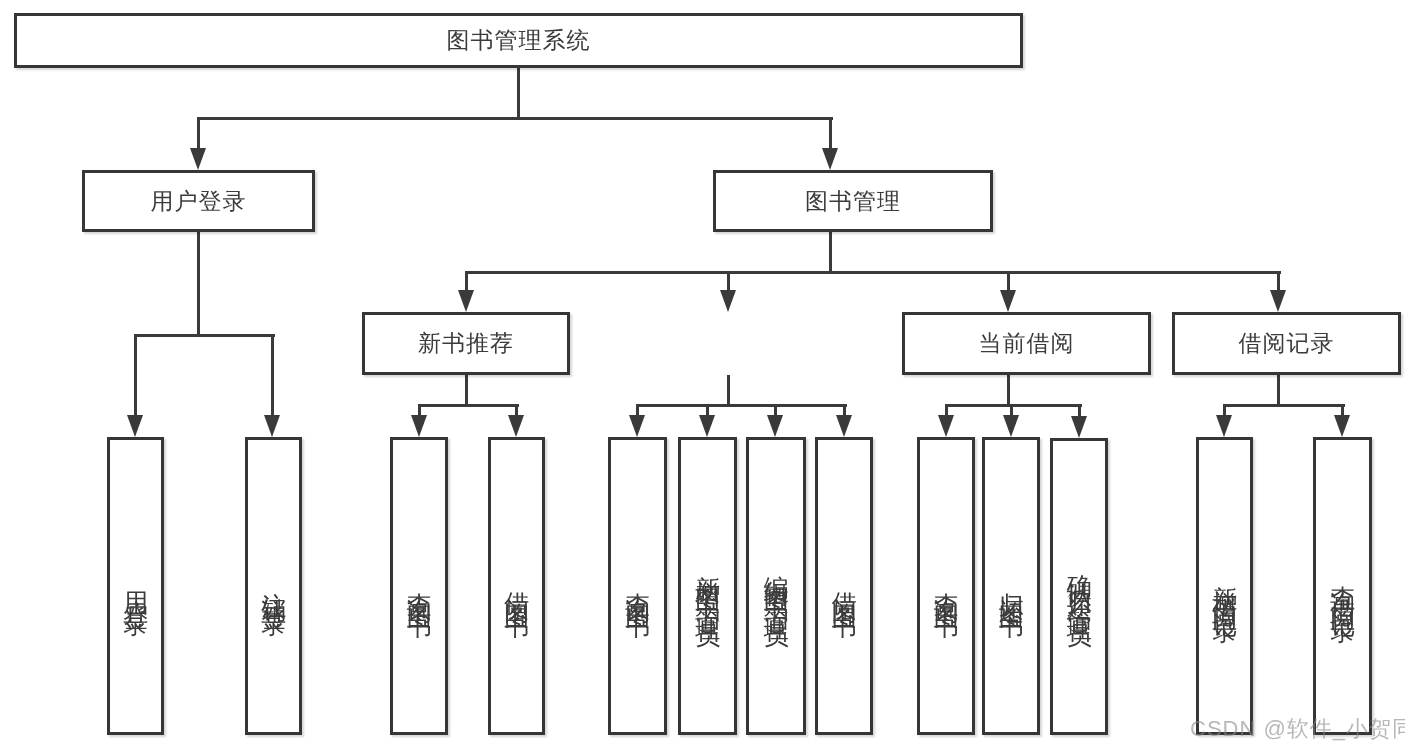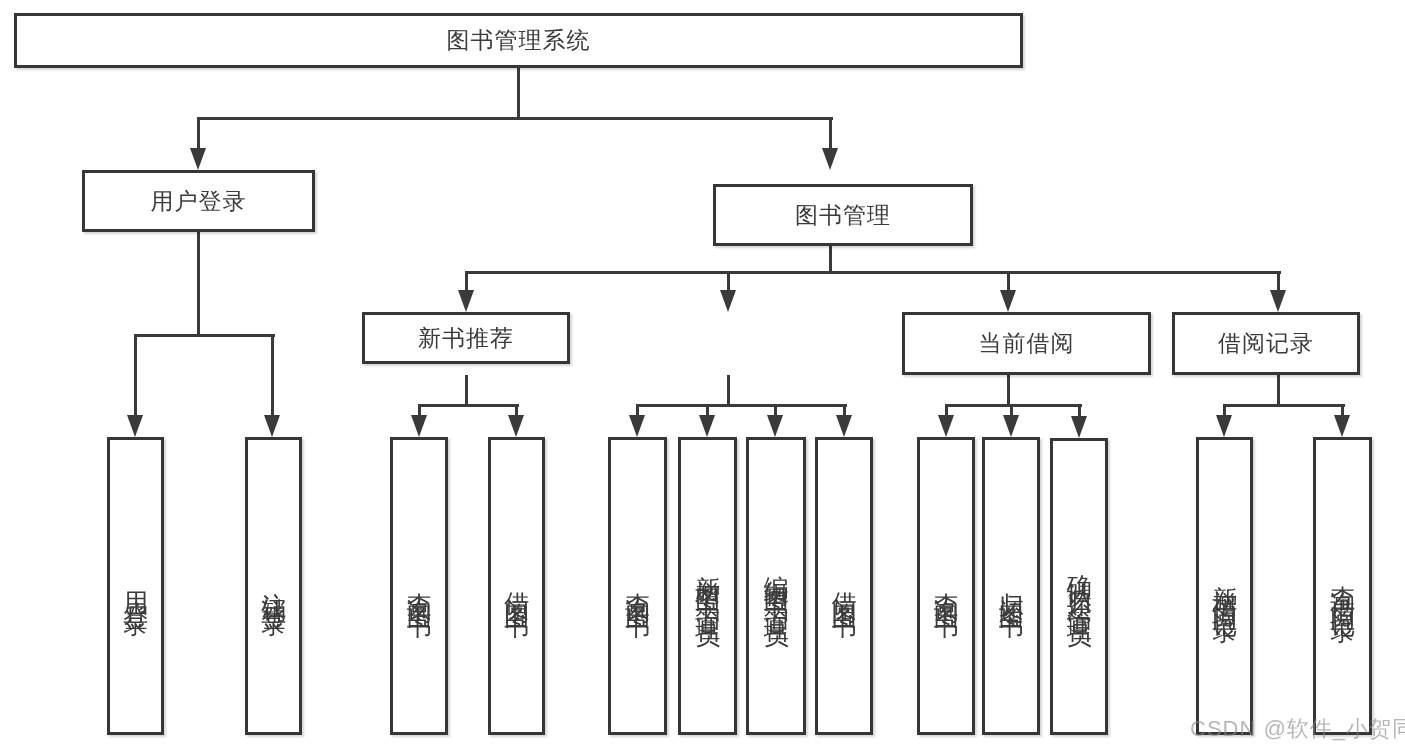--- a/index.html
+++ b/index.html
@@ -111,30 +111,30 @@
       <div class="arrow-shaft" style="left: 1341px; top: 404px; height: 15px;"></div>
       <div class="arrow-head" style="left: 1334px; top: 415px;"></div>
     </div>
   <div id="nodes-layer">
       <div class="node h" style="left: 14px; top: 13px; width: 1009px; height: 55px;">
         <div class="label">图书管理系统</div>
       </div>
       <div class="node h" style="left: 82px; top: 170px; width: 233px; height: 62px;">
         <div class="label">用户登录</div>
       </div>
-      <div class="node h" style="left: 713px; top: 184px; width: 260px; height: 62px; text-align: right;">
+      <div class="node h" style="left: 713px; top: 170px; width: 280px; height: 62px; text-align: right;">
         <div class="label">图书管理</div>
       </div>
-      <div class="node h" style="left: 362px; top: 312px; width: 208px; height: 52px;">
+      <div class="node h" style="left: 362px; top: 312px; width: 208px; height: 63px;">
         <div class="label">新书推荐</div>
       </div>
       <div class="node h" style="left: 902px; top: 312px; width: 249px; height: 63px;">
         <div class="label">当前借阅</div>
       </div>
-      <div class="node h" style="left: 1172px; top: 312px; width: 188px; height: 63px;">
+      <div class="node h" style="left: 1172px; top: 312px; width: 229px; height: 63px;">
         <div class="label">借阅记录</div>
       </div>
       <div class="node v" style="left: 107px; top: 437px; width: 57px; height: 298px;">
         <div class="label">用户登录</div>
       </div>
       <div class="node v" style="left: 245px; top: 437px; width: 57px; height: 298px;">
         <div class="label">注销登录</div>
       </div>
       <div class="node v" style="left: 390px; top: 437px; width: 58px; height: 298px;">
         <div class="label">查询图书</div>

